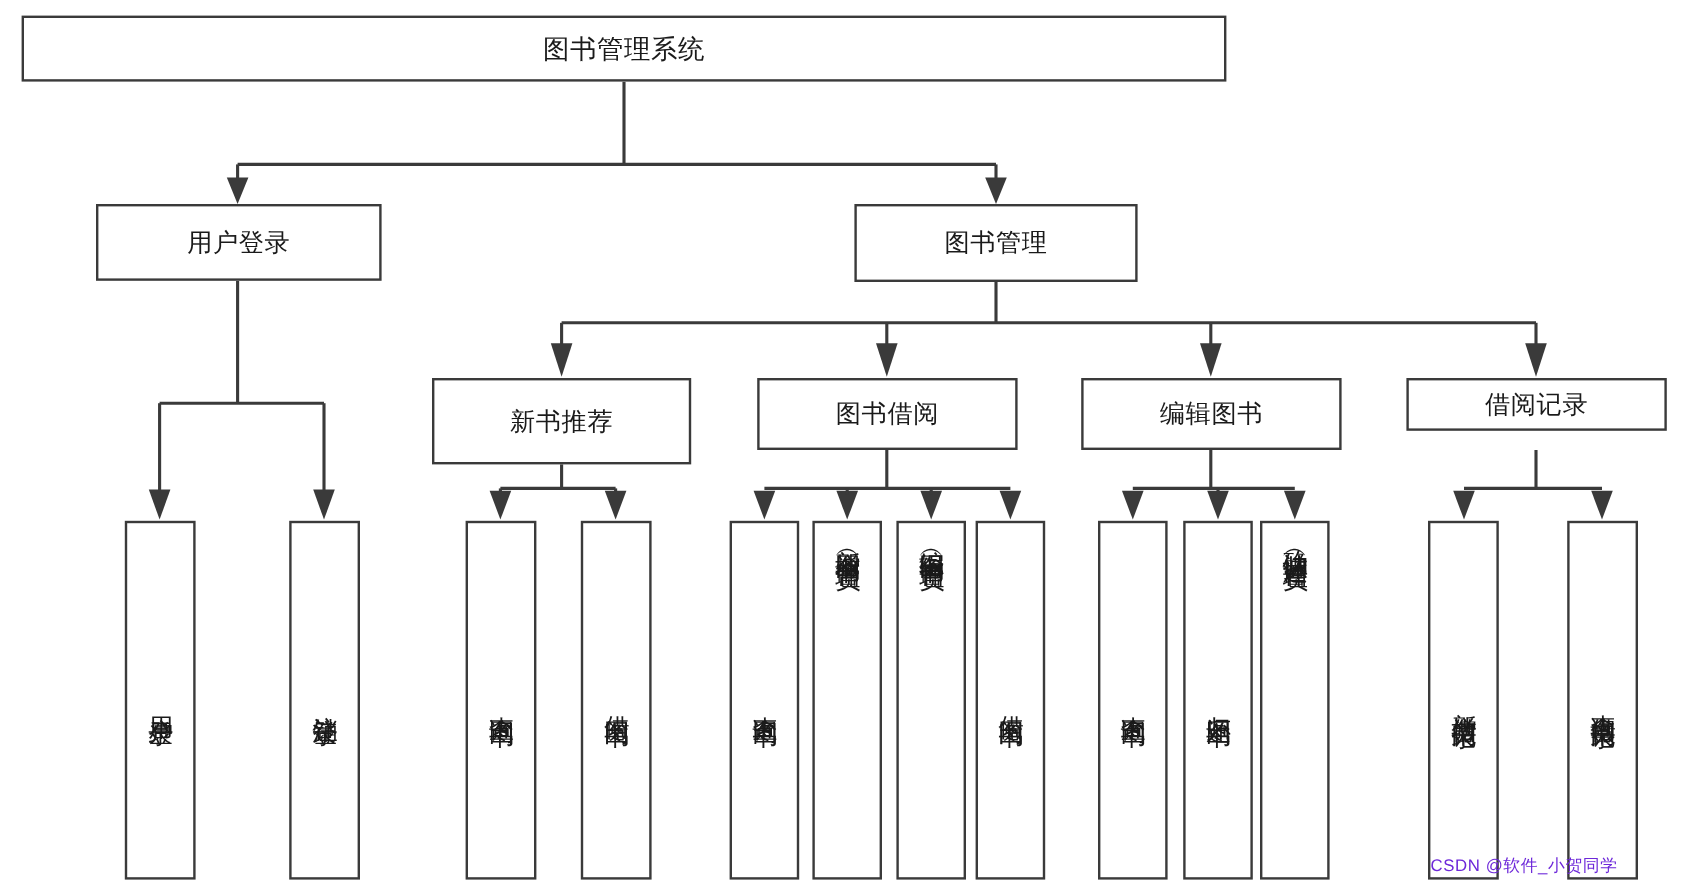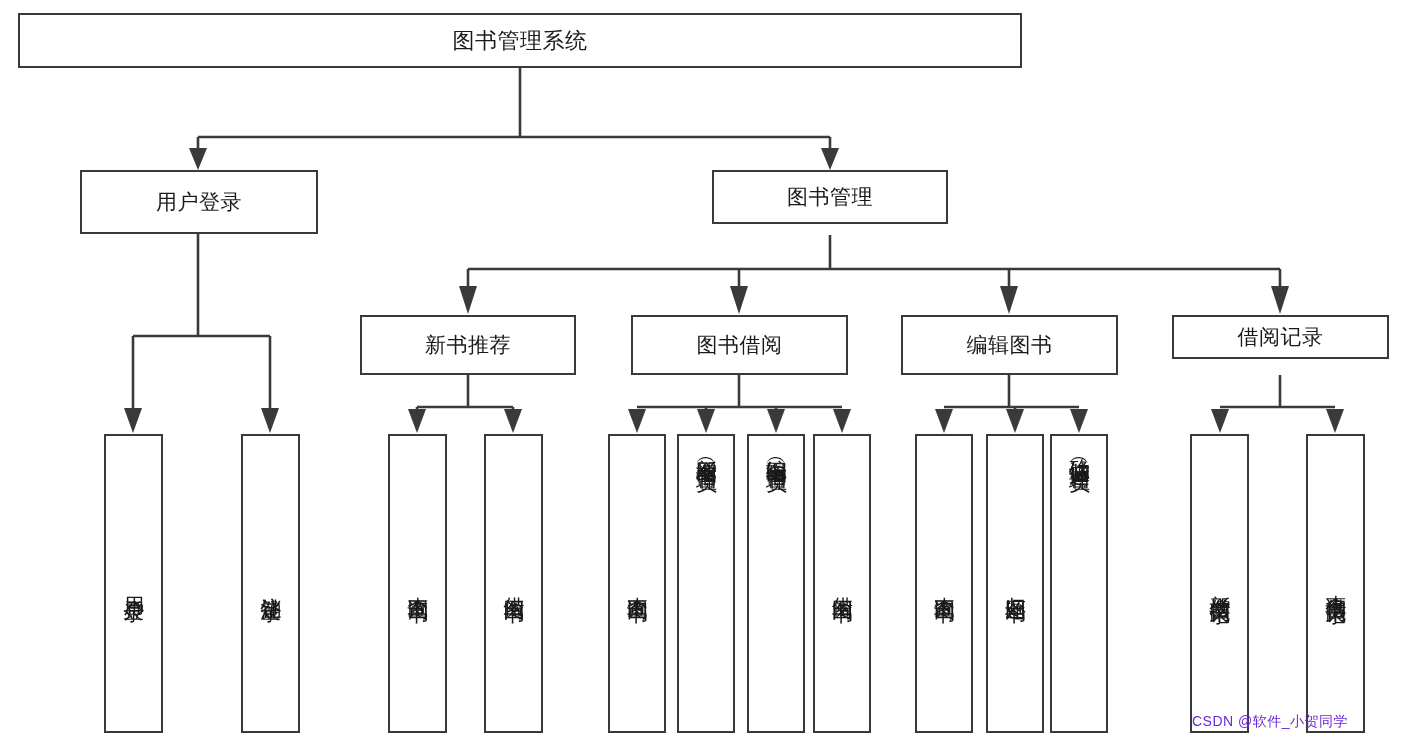--- a/index.html
+++ b/index.html
@@ -145,25 +145,25 @@
     <polygon class="conn-arrow" points="1326,409 1344,409 1335,433"></polygon>
   </svg>
 
   <div class="node-box node-h node-root" style="left:18px; top:13px; width:1004px; height:55px;">
     <span class="node-label">图书管理系统</span>
   </div>
 
   <div class="node-box node-h" style="left:80px; top:170px; width:238px; height:64px;">
     <span class="node-label">用户登录</span>
   </div>
-  <div class="node-box node-h" style="left:712px; top:170px; width:236px; height:54px;">
+  <div class="node-box node-h" style="left:712px; top:170px; width:236px; height:65px;">
     <span class="node-label">图书管理</span>
   </div>
 
-  <div class="node-box node-h" style="left:360px; top:315px; width:216px; height:60px;">
+  <div class="node-box node-h" style="left:360px; top:315px; width:216px; height:72px;">
     <span class="node-label">新书推荐</span>
   </div>
   <div class="node-box node-h" style="left:631px; top:315px; width:217px; height:60px;">
     <span class="node-label">图书借阅</span>
   </div>
   <div class="node-box node-h" style="left:901px; top:315px; width:217px; height:60px;">
     <span class="node-label">编辑图书</span>
   </div>
   <div class="node-box node-h" style="left:1172px; top:315px; width:217px; height:44px;">
     <span class="node-label">借阅记录</span>

